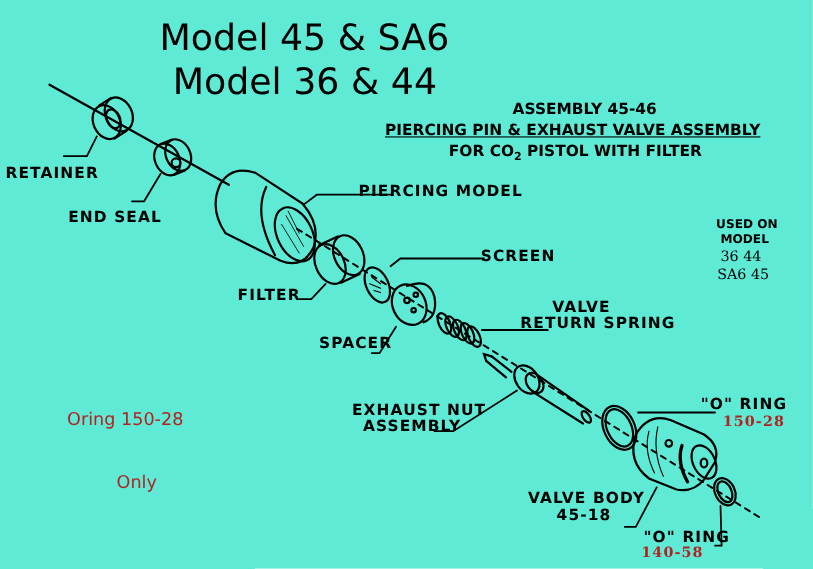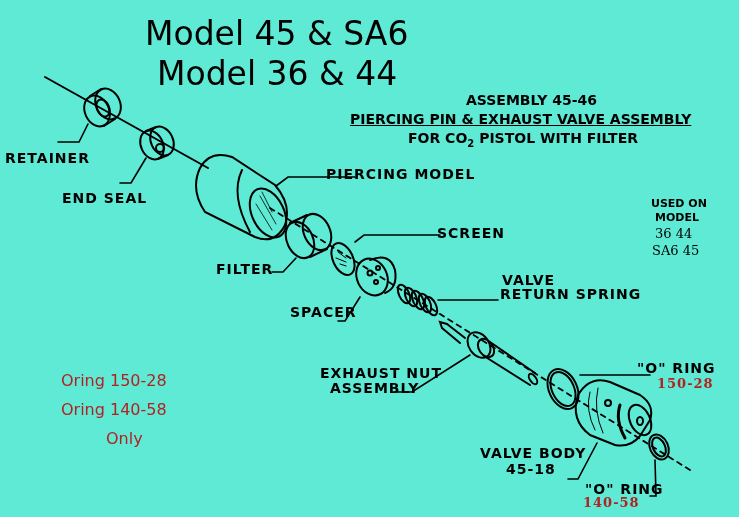--- a/index.html
+++ b/index.html
@@ -133,27 +133,26 @@
   <div class="usedmodel" style="left:655px; top:226px;">36 44</div>
   <div class="usedmodel" style="left:652px; top:243px;">SA6 45</div>
 
   <div class="lbl" style="left:5px; top:150px;">RETAINER</div>
   <div class="lbl" style="left:62px; top:190px;">END SEAL</div>
   <div class="lbl" style="left:326px; top:166px;">PIERCING MODEL</div>
   <div class="lbl" style="left:216px; top:261px;">FILTER</div>
   <div class="lbl" style="left:437px; top:225px;text-align:center;">SCREEN</div>
   <div class="lbl" style="left:290px; top:304px;">SPACER</div>
   <div class="lbl" style="left:502px; top:272px;">VALVE</div>
-  <div class="lbl" style="left:500px; top:286px;text-align:right;">RETURN SPRING</div>
+  <div class="lbl" style="left:473px; top:286px;text-align:right;">RETURN SPRING</div>
   <div class="lbl" style="left:320px; top:365px;">EXHAUST NUT</div>
   <div class="lbl" style="left:330px; top:380px;">ASSEMBLY</div>
   <div class="lbl" style="left:637px; top:360px;">"O" RING</div>
   <div class="partnum" style="left:657px; top:376px;">150-28</div>
   <div class="lbl" style="left:480px; top:445px;">VALVE BODY</div>
   <div class="lbl" style="left:506px; top:461px;">45-18</div>
   <div class="lbl" style="left:585px; top:481px;">"O" RING</div>
   <div class="partnum" style="left:583px; top:495px;">140-58</div>
 
   <div class="note" style="left:61px; top:371px;">Oring 150-28</div>
-  <div class="note" style="left:61px; top:400px;">Oring 140-58</div>
   <div class="note" style="left:106px; top:429px;">Only</div>
 
 </div>
 
 </body></html>

